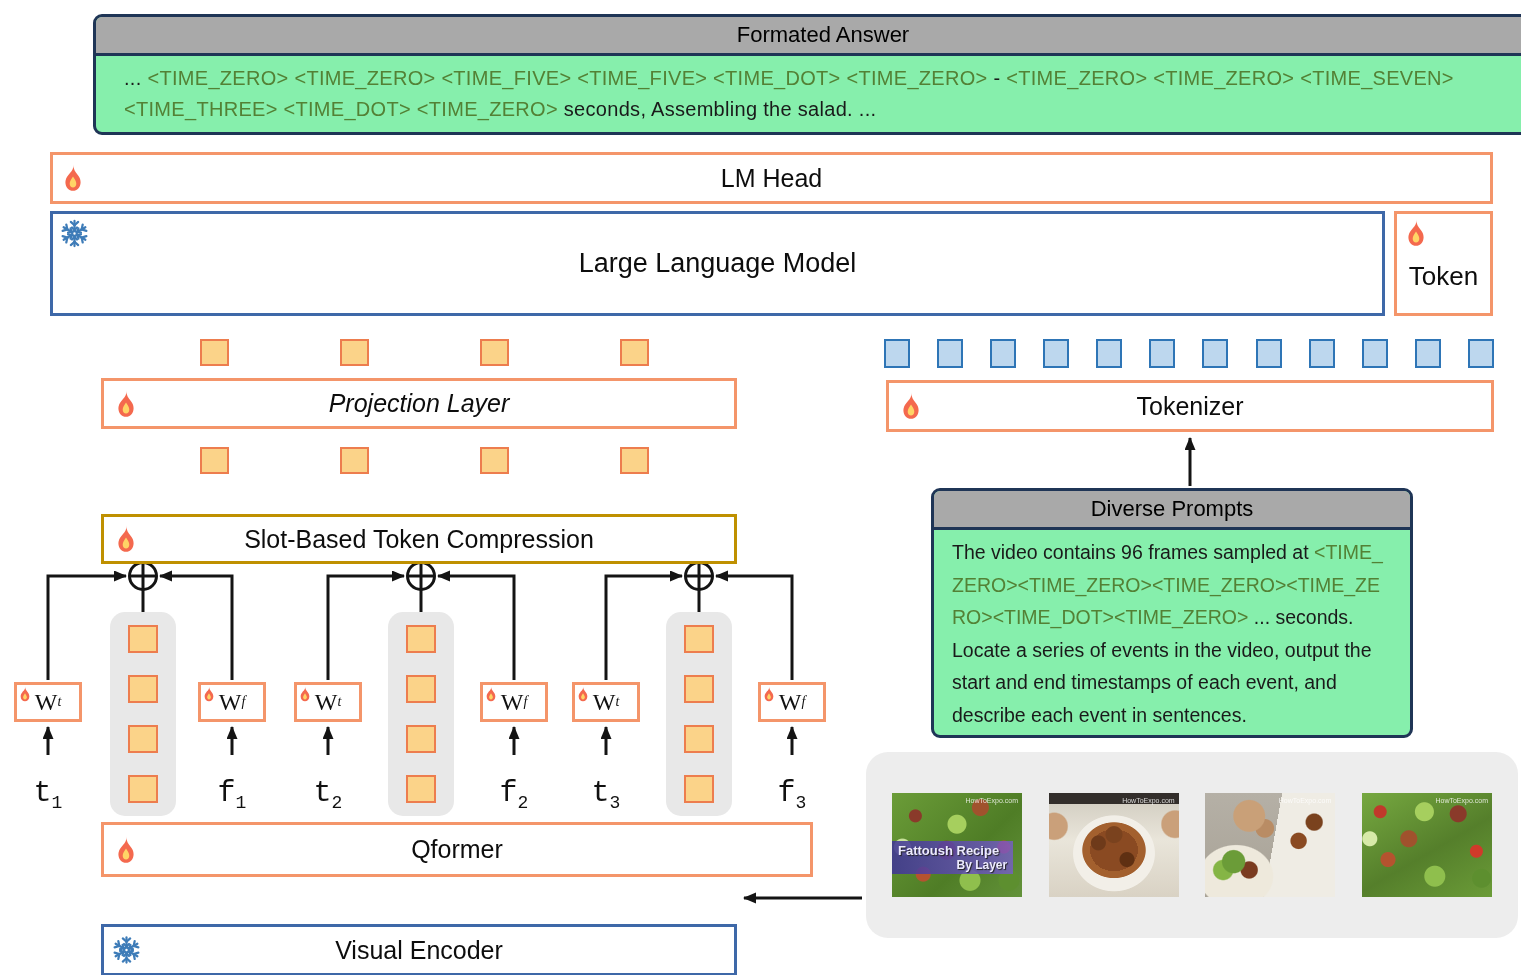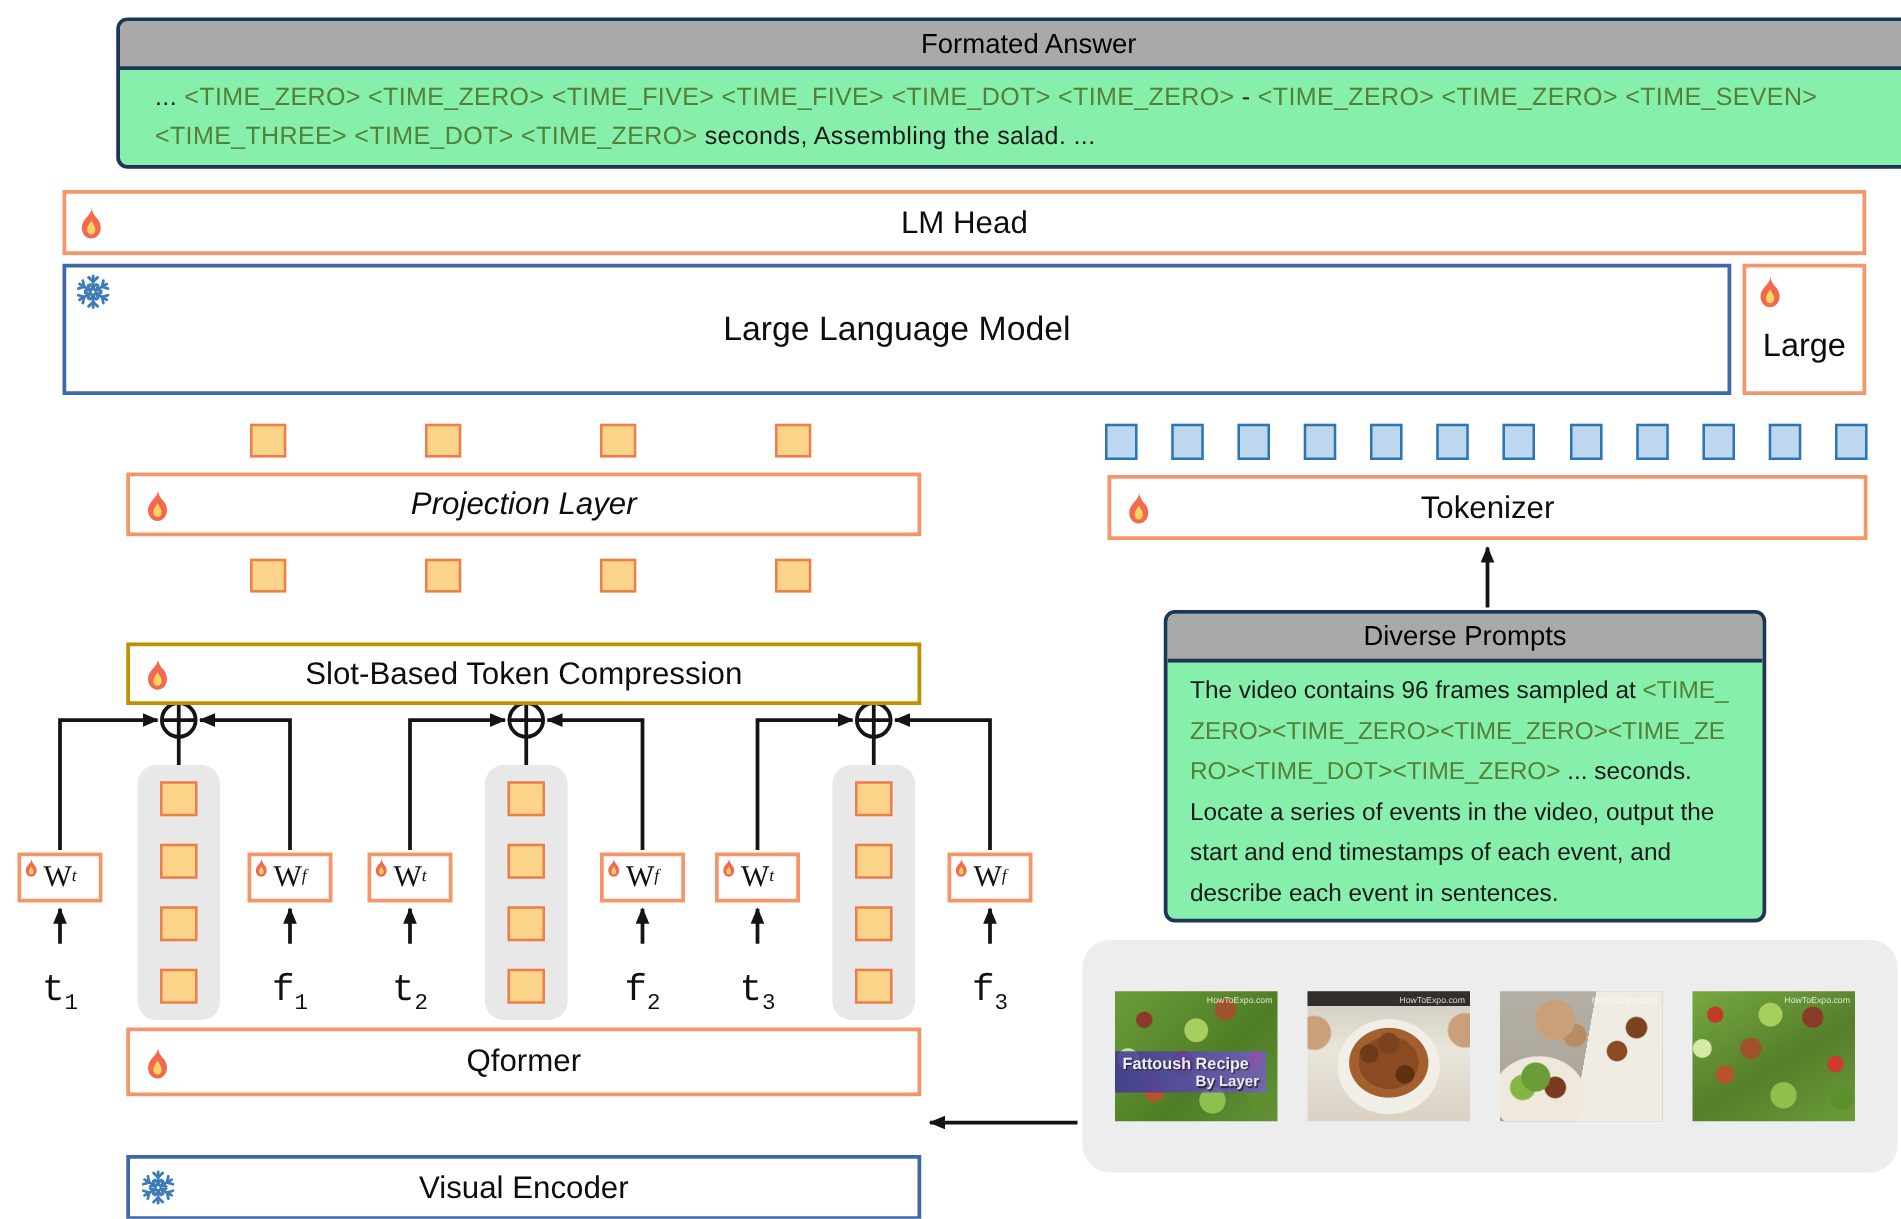--- a/index.html
+++ b/index.html
@@ -27,21 +27,21 @@
   #dp-body .seg-g{word-break:break-all;}
 
   
   #lm-head{left:50px;top:152px;width:1443px;height:52px;}
   #llm{left:50px;top:211px;width:1335px;height:105px;font-size:27px;}
   #lora{left:1394px;top:211px;width:99px;height:105px;font-size:26px;}
   #lora .lbl{margin-top:26px;}
   #projection{left:101px;top:378px;width:636px;height:51px;font-style:italic;}
   #slot{left:101px;top:478px;width:636px;height:50px;}
   #tokenizer{left:886px;top:380px;width:608px;height:52px;}
-  #qformer{left:101px;top:822px;width:636px;height:55px;}
+  #qformer{left:101px;top:822px;width:712px;height:55px;}
   #visual-encoder{left:101px;top:888px;width:636px;height:52px;margin-top:36px;}
 
   
   .ic{display:block;z-index:4;}
   .ic-fire{width:24px;height:28px;}
   .ic-fire-sm{width:14px;height:16px;}
   .ic-flake{width:29px;height:29px;}
   .ic-left{position:absolute;left:10px;top:50%;transform:translateY(-50%);}
   .ic-tl{position:absolute;left:7px;top:5px;transform:none;}
 
@@ -69,21 +69,21 @@
     font-family:Liberation Mono, monospace;font-size:30px;z-index:3;}
   .tf-label sub{font-size:18px;line-height:0;}
 
   
   #overlay{position:absolute;left:0;top:0;width:1521px;height:975px;z-index:2;pointer-events:none;}
   #overlay path,#overlay line,#overlay circle{stroke:#141414;stroke-width:3;fill:none;}
   #overlay circle{fill:#fff;}
 
   
   #gallery{position:absolute;left:866px;top:752px;width:652px;height:186px;border-radius:22px;
-    background:var(--gallery-gray);display:flex;align-items:center;justify-content:flex-start;
+    background:var(--gallery-gray);display:flex;align-items:center;justify-content:space-between;
     gap:24px;padding:0 26px;box-sizing:border-box;z-index:1;}
   .frame{width:130px;height:104px;position:relative;overflow:hidden;flex:none;}
   .wm{position:absolute;top:4px;right:4px;font-size:7px;color:rgba(255,255,255,.8);}
   .f1-banner{position:absolute;left:0;bottom:22%;width:84%;padding:2px 6px;
     background:linear-gradient(90deg,rgba(64,54,148,.88),rgba(120,92,205,.78));color:#eceafe;}
   .f1-line1{font-size:13px;font-weight:bold;text-shadow:1px 1px 1px #222;}
   .f1-line2{font-size:12px;font-weight:bold;text-align:right;text-shadow:1px 1px 1px #222;}
   .frame1{background:
     radial-gradient(circle at 18% 22%,#8a3a2a 0 6px,rgba(0,0,0,0) 7px),
     radial-gradient(circle at 68% 14%,#a0522d 0 8px,rgba(0,0,0,0) 9px),
@@ -208,21 +208,21 @@
     <svg class="ic ic-fire ic-left" style="left:8px" viewBox="0 0 24 28">
         <use href="#flame-def"></use>
       </svg>
     <span class="lbl">LM Head</span>
   </div>
 
   <div class="box obox" id="lora">
     <svg class="ic ic-fire ic-tl" viewBox="0 0 24 28">
         <use href="#flame-def"></use>
       </svg>
-    <span class="lbl">Large</span>
+    <span class="lbl">Token</span>
   </div>
 
   <div class="tokrow" id="vrow1">
       <div class="otok"></div>
       <div class="otok"></div>
       <div class="otok"></div>
       <div class="otok"></div>
     </div>
   <div class="tokrow" id="vrow2">
       <div class="otok"></div>

